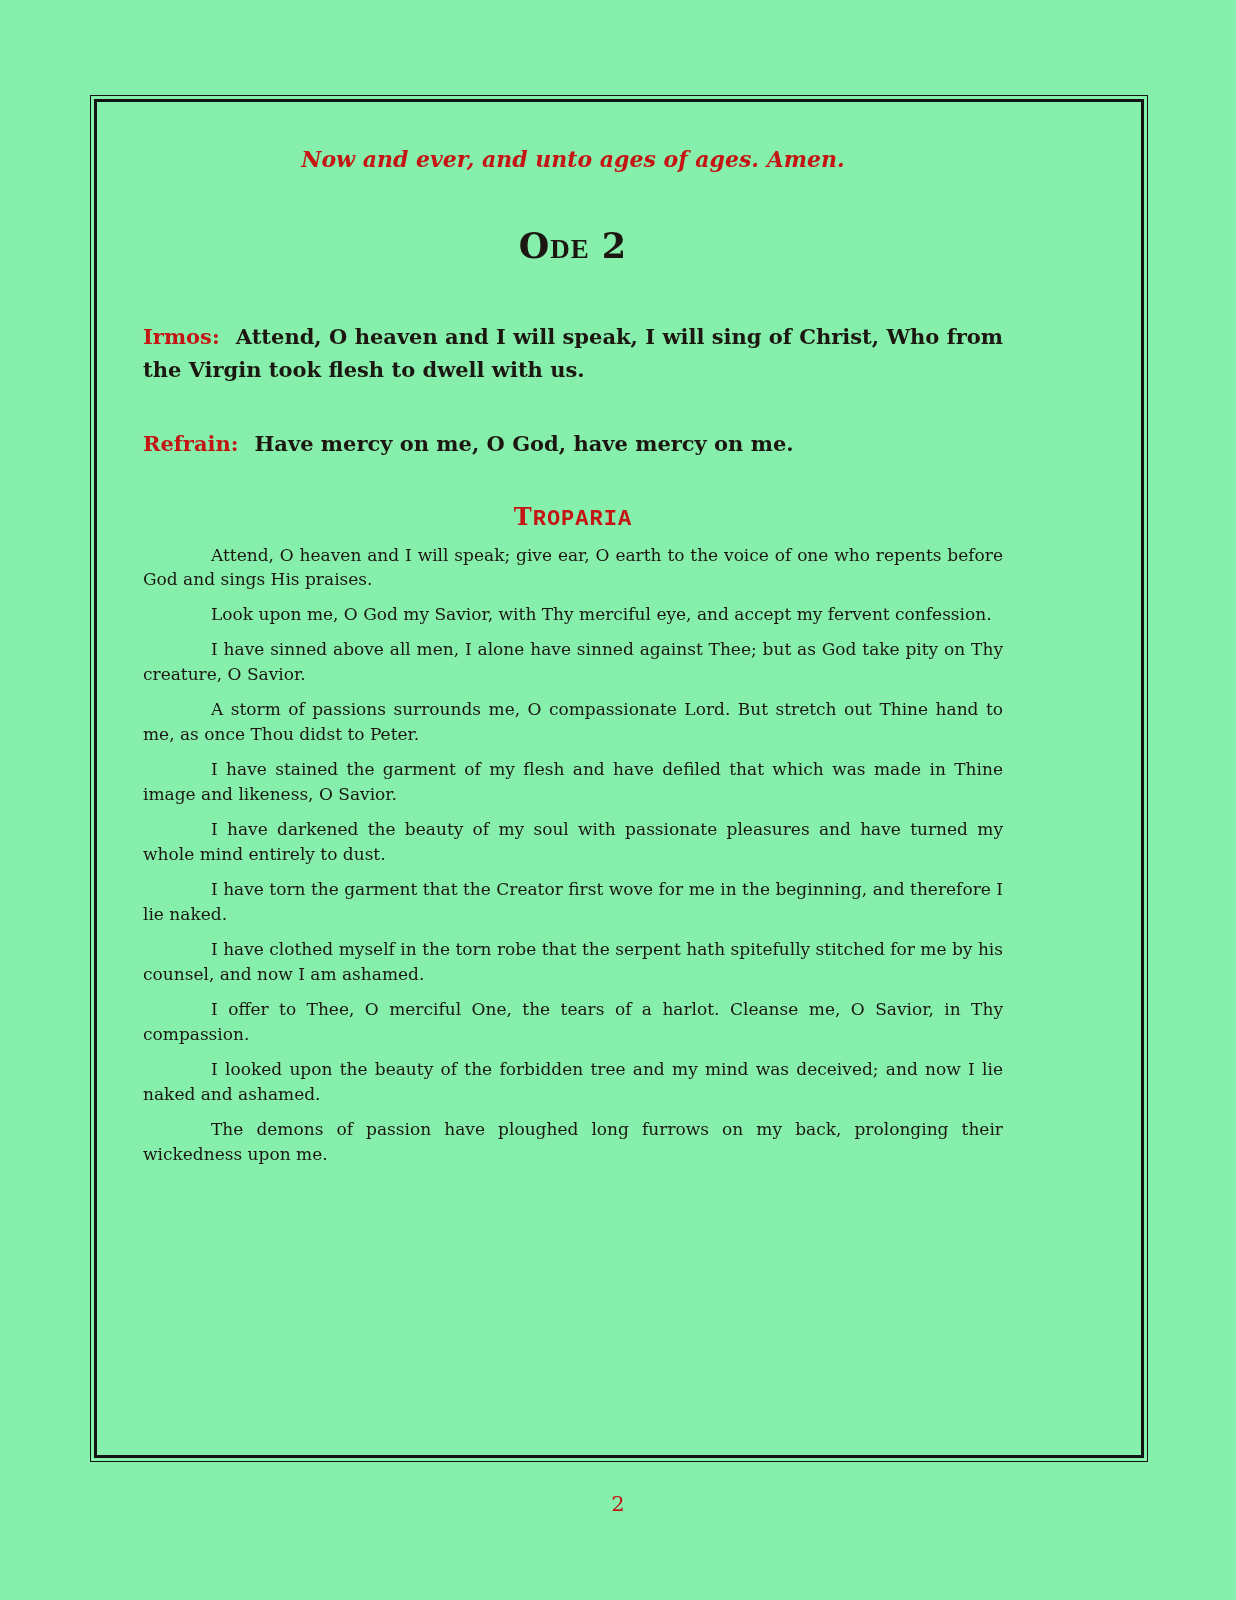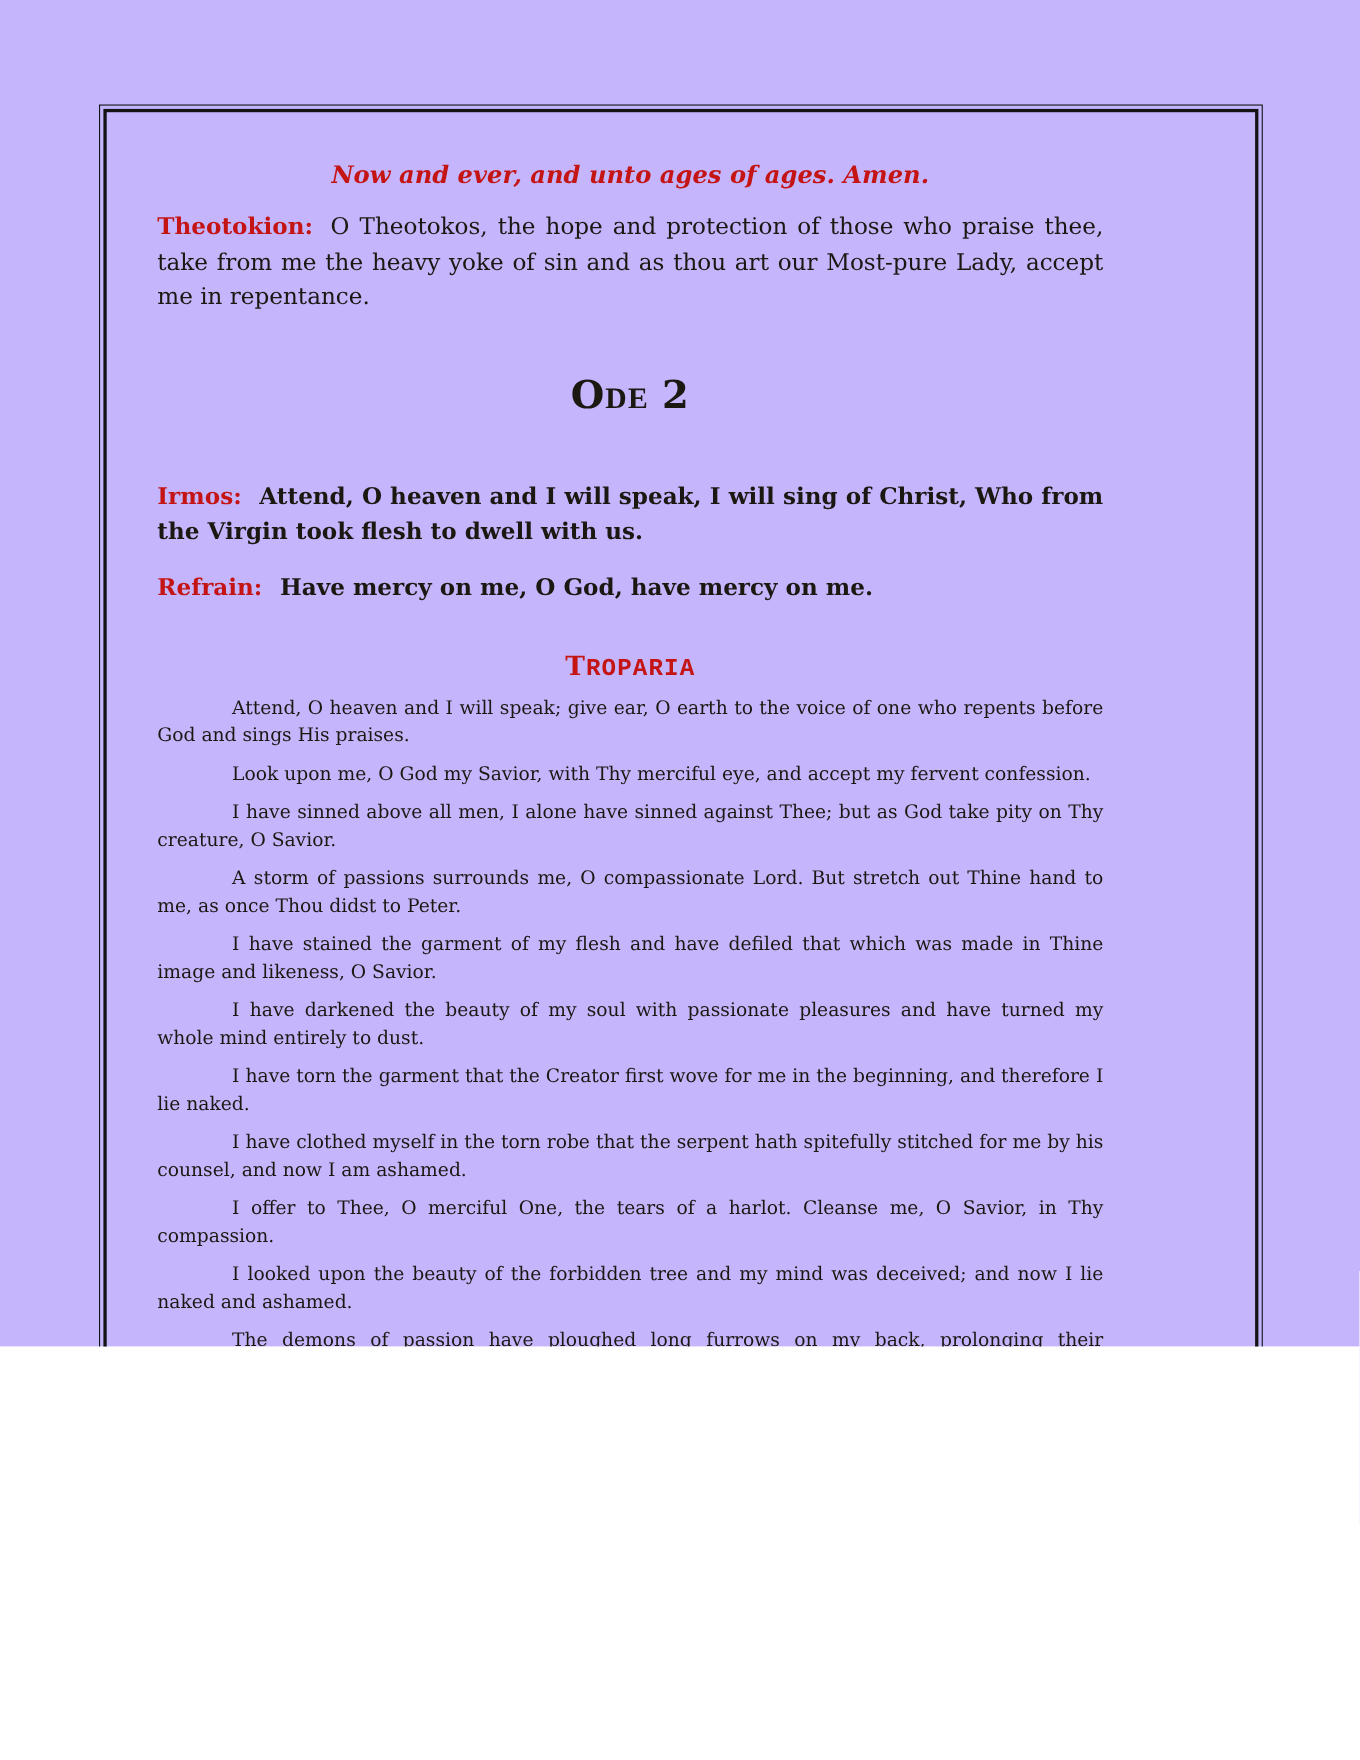--- a/index.html
+++ b/index.html
@@ -5,22 +5,22 @@
   :root { --accent: #c41414; --ink: #1c1710; }
   * { margin: 0; padding: 0; box-sizing: border-box; }
   html, body { background: #ffffff; }
   body {
     width: 1236px; height: 1600px;
     font-family: "DejaVu Serif", "Liberation Serif", serif;
     color: var(--ink);
   }
   .page {
     position: relative;
-    width: 1236px; height: 1224px;
-    background: #c4b5fd;
+    width: 1236px; height: 1600px;
+    background: #86efac;
     overflow: hidden;
   }
   .frame-outer {
     position: absolute;
     left: 90px; top: 95px;
     width: 1058px; height: 1367px;
     border: 1px solid #131313;
     padding: 3px;
   }
   .frame-inner {
@@ -54,21 +54,21 @@
     font-weight: bold;
     color: var(--ink);
     margin-top: 56px;
     letter-spacing: 1px;
     line-height: 1;
   }
   .ode-heading .big { font-size: 35px; }
   .ode-heading .small { font-size: 27px; font-family: Liberation Serif, serif; }
   .ode-heading .num { font-size: 35px; margin-left: 12px; }
   .irmos-para { margin-top: 58px; }
-  .refrain-para { margin-top: 18px; }
+  .refrain-para { margin-top: 42px; }
   .troparia-heading {
     text-align: center;
     color: var(--accent);
     font-weight: bold;
     margin-top: 44px;
     margin-bottom: 12px;
     letter-spacing: 1px;
     line-height: 1;
   }
   .troparia-heading .big { font-size: 24px; }
@@ -92,21 +92,20 @@
 </head>
 <body>
 
 <div class="page">
   <div class="frame-outer">
     <div class="frame-inner">
       <div class="content">
 
         <p class="doxology">Now and ever, and unto ages of ages. Amen.</p>
 
-        <p class="body-para"><span class="label">Theotokion:</span><span>O Theotokos, the hope and protection of those who praise thee, take from me the heavy yoke of sin and as thou art our Most-pure Lady, accept me in repentance.</span></p>
 
         <h1 class="ode-heading"><span class="big">O</span><span class="small">DE</span><span class="num">2</span></h1>
 
         <p class="body-para irmos-para"><span class="label">Irmos:</span><span class="bold-italic">Attend, O heaven and I will speak, I will sing of Christ, Who from the Virgin took flesh to dwell with us.</span></p>
 
         <p class="body-para refrain-para"><span class="label">Refrain:</span><span class="bold-italic">Have mercy on me, O God, have mercy on me.</span></p>
 
         <h2 class="troparia-heading"><span class="big">T</span><span class="small">ROPARIA</span></h2>
 
         <p class="verse">Attend, O heaven and I will speak; give ear, O earth to the voice of one who repents before God and sings His praises.</p>

